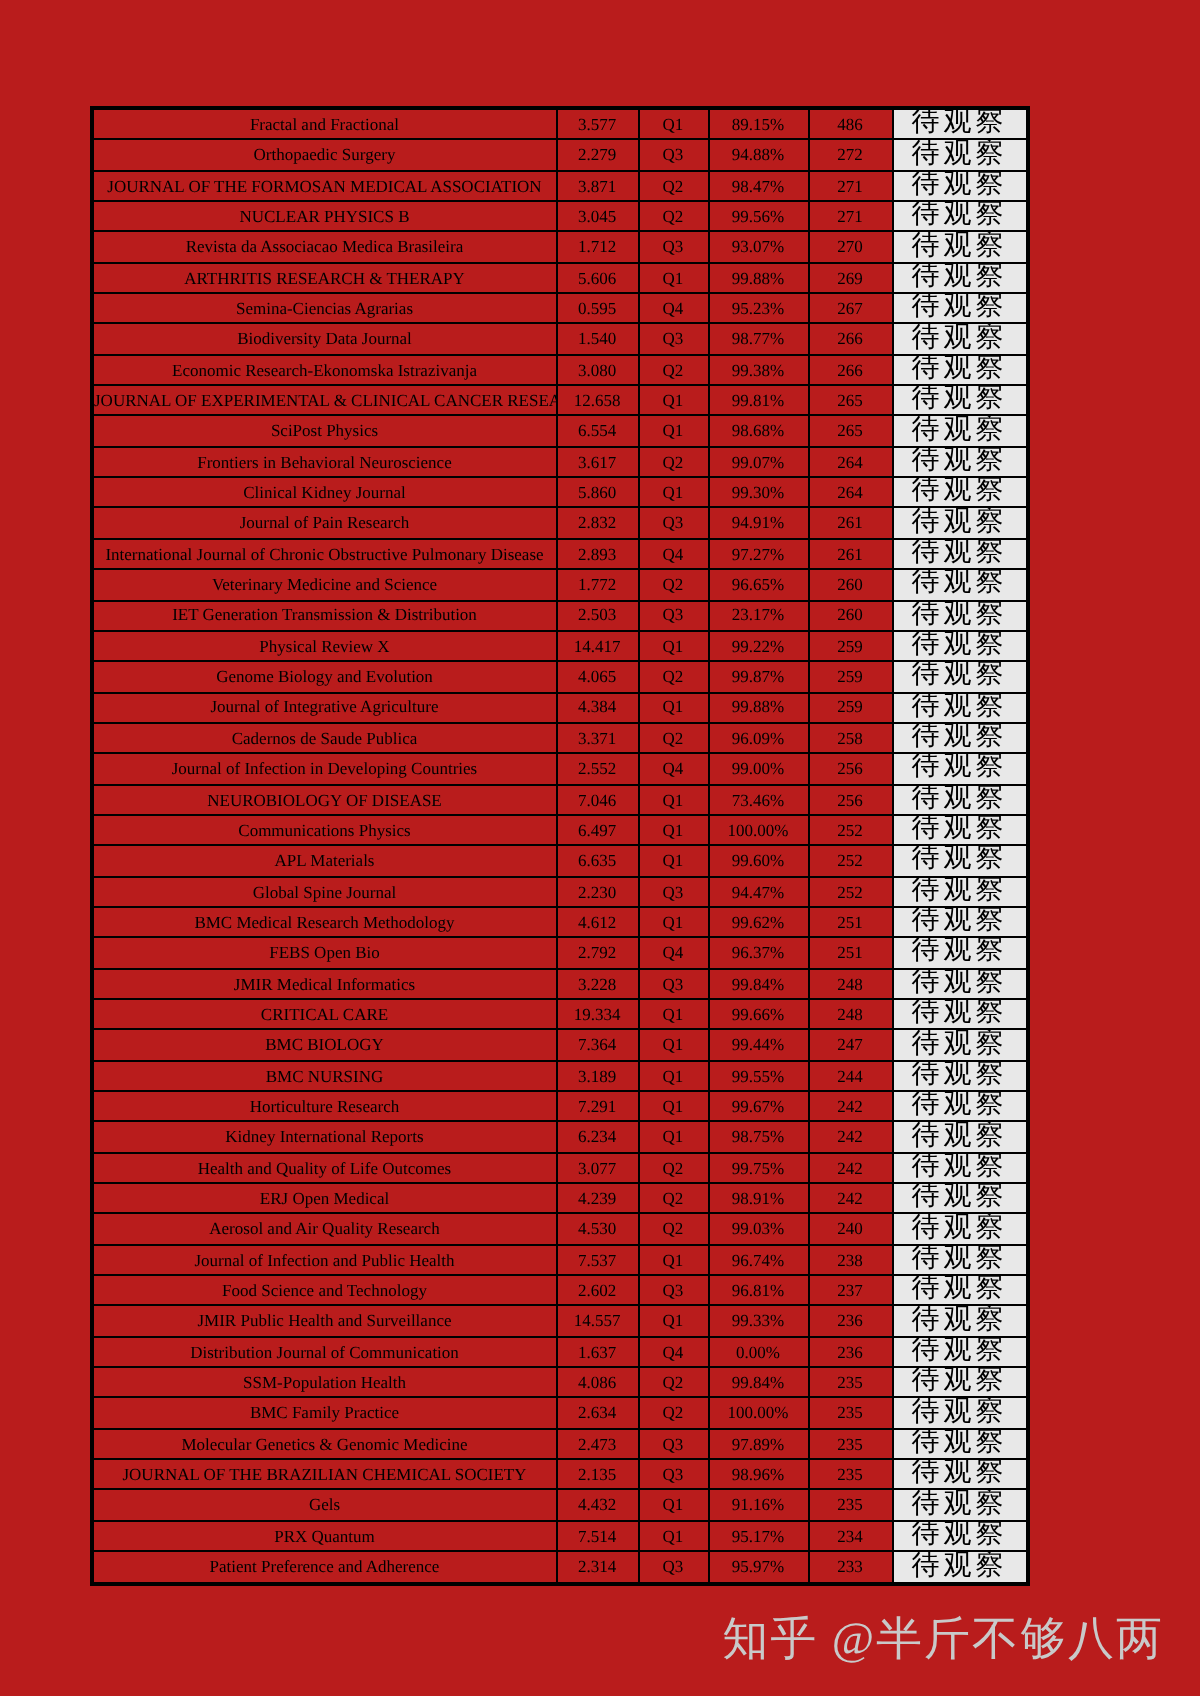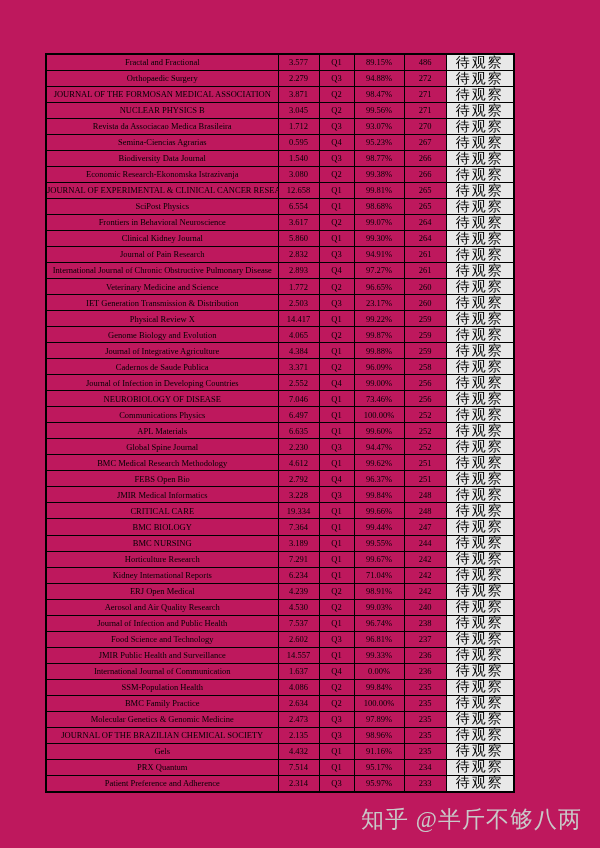--- a/index.html
+++ b/index.html
@@ -4,21 +4,21 @@
 <style>
   html, body {
     margin: 0;
     padding: 0;
     background: #ffffff;
   }
   .sheet {
     position: relative;
     width: 600px;
     height: 848px;
-    background: #be185d;
+    background: #b91c1c;
     overflow: hidden;
     font-family: "Liberation Serif", "DejaVu Serif", serif;
   }
   table.journal-table {
     position: absolute;
     left: 45px;
     top: 53px;
     width: 468px;
     height: 740px;
     border-collapse: collapse;
@@ -111,20 +111,28 @@
 
     <tr>
       <td class="c-name">Revista da Associacao Medica Brasileira</td>
       <td class="c-if">1.712</td>
       <td class="c-q">Q3</td>
       <td class="c-pct">93.07%</td>
       <td class="c-count">270</td>
       <td class="c-status">待观察</td>
     </tr>
 
+    <tr>
+      <td class="c-name">ARTHRITIS RESEARCH &amp; THERAPY</td>
+      <td class="c-if">5.606</td>
+      <td class="c-q">Q1</td>
+      <td class="c-pct">99.88%</td>
+      <td class="c-count">269</td>
+      <td class="c-status">待观察</td>
+    </tr>
 
 
     <tr>
       <td class="c-name">Semina-Ciencias Agrarias</td>
       <td class="c-if">0.595</td>
       <td class="c-q">Q4</td>
       <td class="c-pct">95.23%</td>
       <td class="c-count">267</td>
       <td class="c-status">待观察</td>
     </tr>
@@ -361,25 +369,33 @@
       <td class="c-q">Q1</td>
       <td class="c-pct">99.67%</td>
       <td class="c-count">242</td>
       <td class="c-status">待观察</td>
     </tr>
 
     <tr>
       <td class="c-name">Kidney International Reports</td>
       <td class="c-if">6.234</td>
       <td class="c-q">Q1</td>
-      <td class="c-pct">71.04%</td>
+      <td class="c-pct">98.75%</td>
       <td class="c-count">242</td>
       <td class="c-status">待观察</td>
     </tr>
 
+    <tr>
+      <td class="c-name">Health and Quality of Life Outcomes</td>
+      <td class="c-if">3.077</td>
+      <td class="c-q">Q2</td>
+      <td class="c-pct">99.75%</td>
+      <td class="c-count">242</td>
+      <td class="c-status">待观察</td>
+    </tr>
 
     <tr>
       <td class="c-name">ERJ Open Medical</td>
       <td class="c-if">4.239</td>
       <td class="c-q">Q2</td>
       <td class="c-pct">98.91%</td>
       <td class="c-count">242</td>
       <td class="c-status">待观察</td>
     </tr>
 
@@ -413,21 +429,21 @@
     <tr>
       <td class="c-name">JMIR Public Health and Surveillance</td>
       <td class="c-if">14.557</td>
       <td class="c-q">Q1</td>
       <td class="c-pct">99.33%</td>
       <td class="c-count">236</td>
       <td class="c-status">待观察</td>
     </tr>
 
     <tr>
-      <td class="c-name">International Journal of Communication</td>
+      <td class="c-name">Distribution Journal of Communication</td>
       <td class="c-if">1.637</td>
       <td class="c-q">Q4</td>
       <td class="c-pct">0.00%</td>
       <td class="c-count">236</td>
       <td class="c-status">待观察</td>
     </tr>
 
     <tr>
       <td class="c-name">SSM-Population Health</td>
       <td class="c-if">4.086</td>

